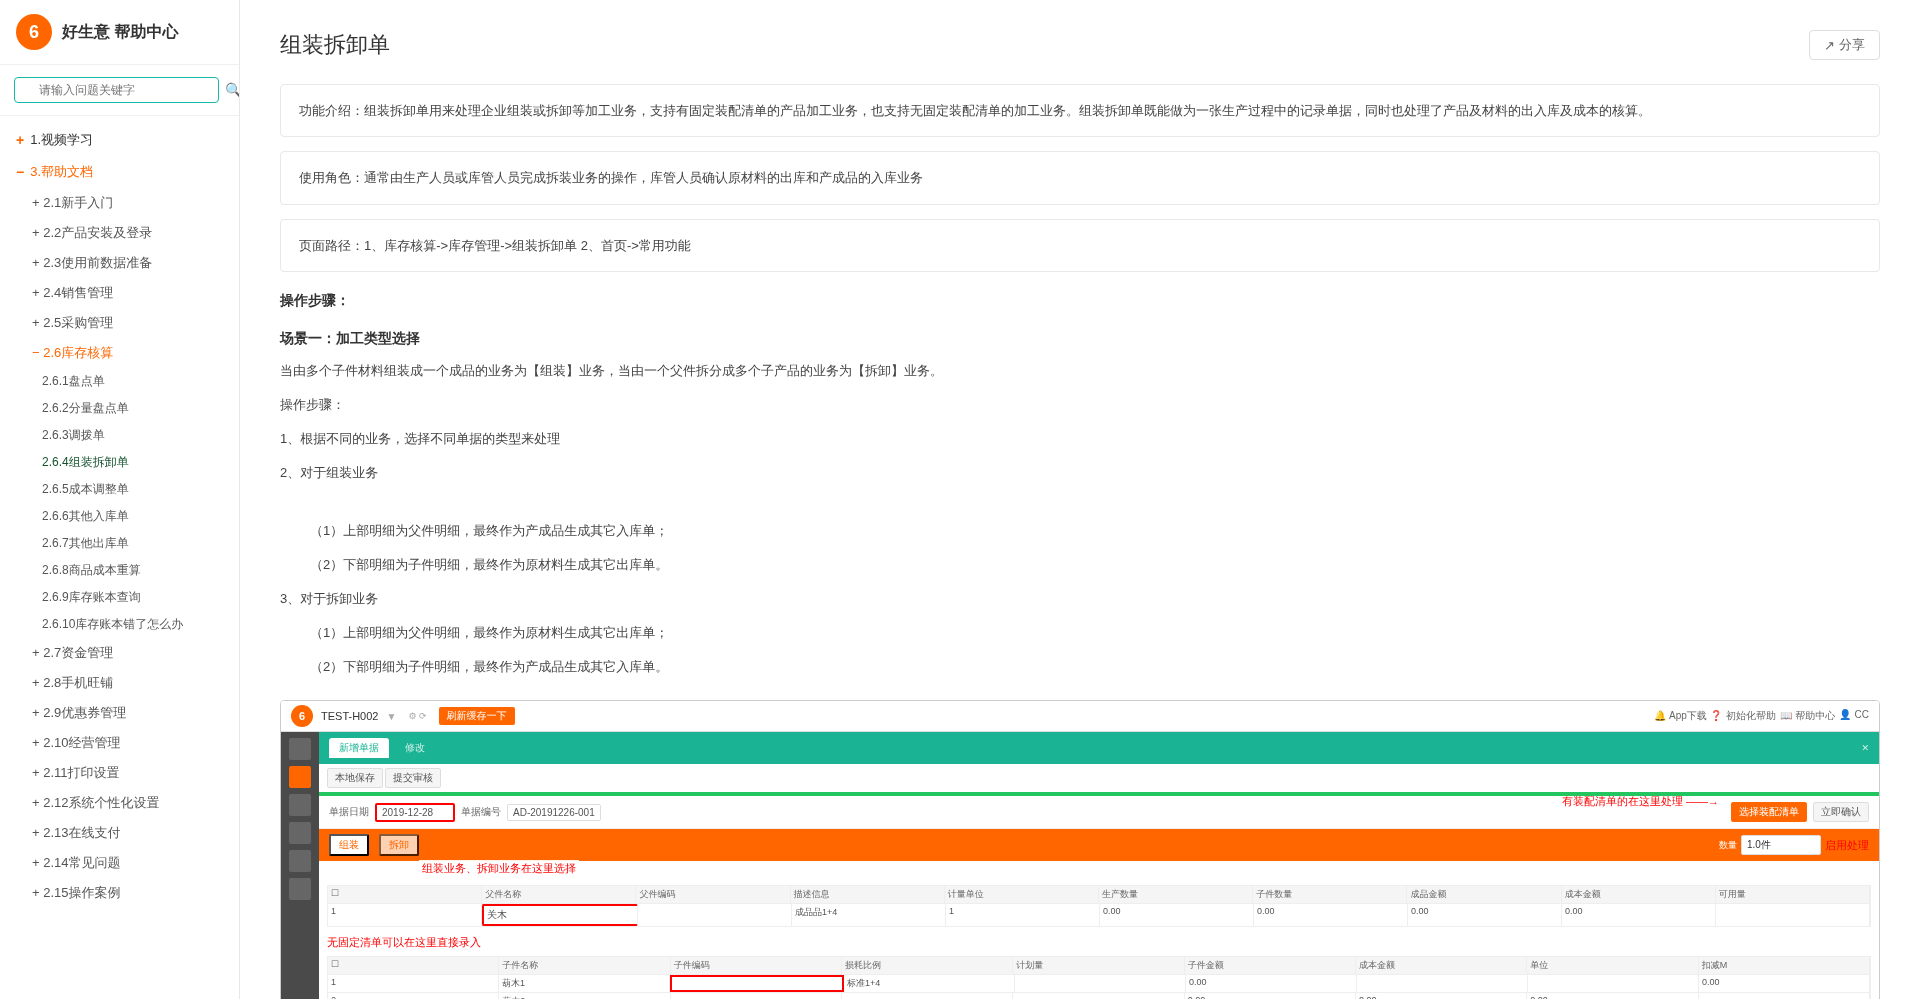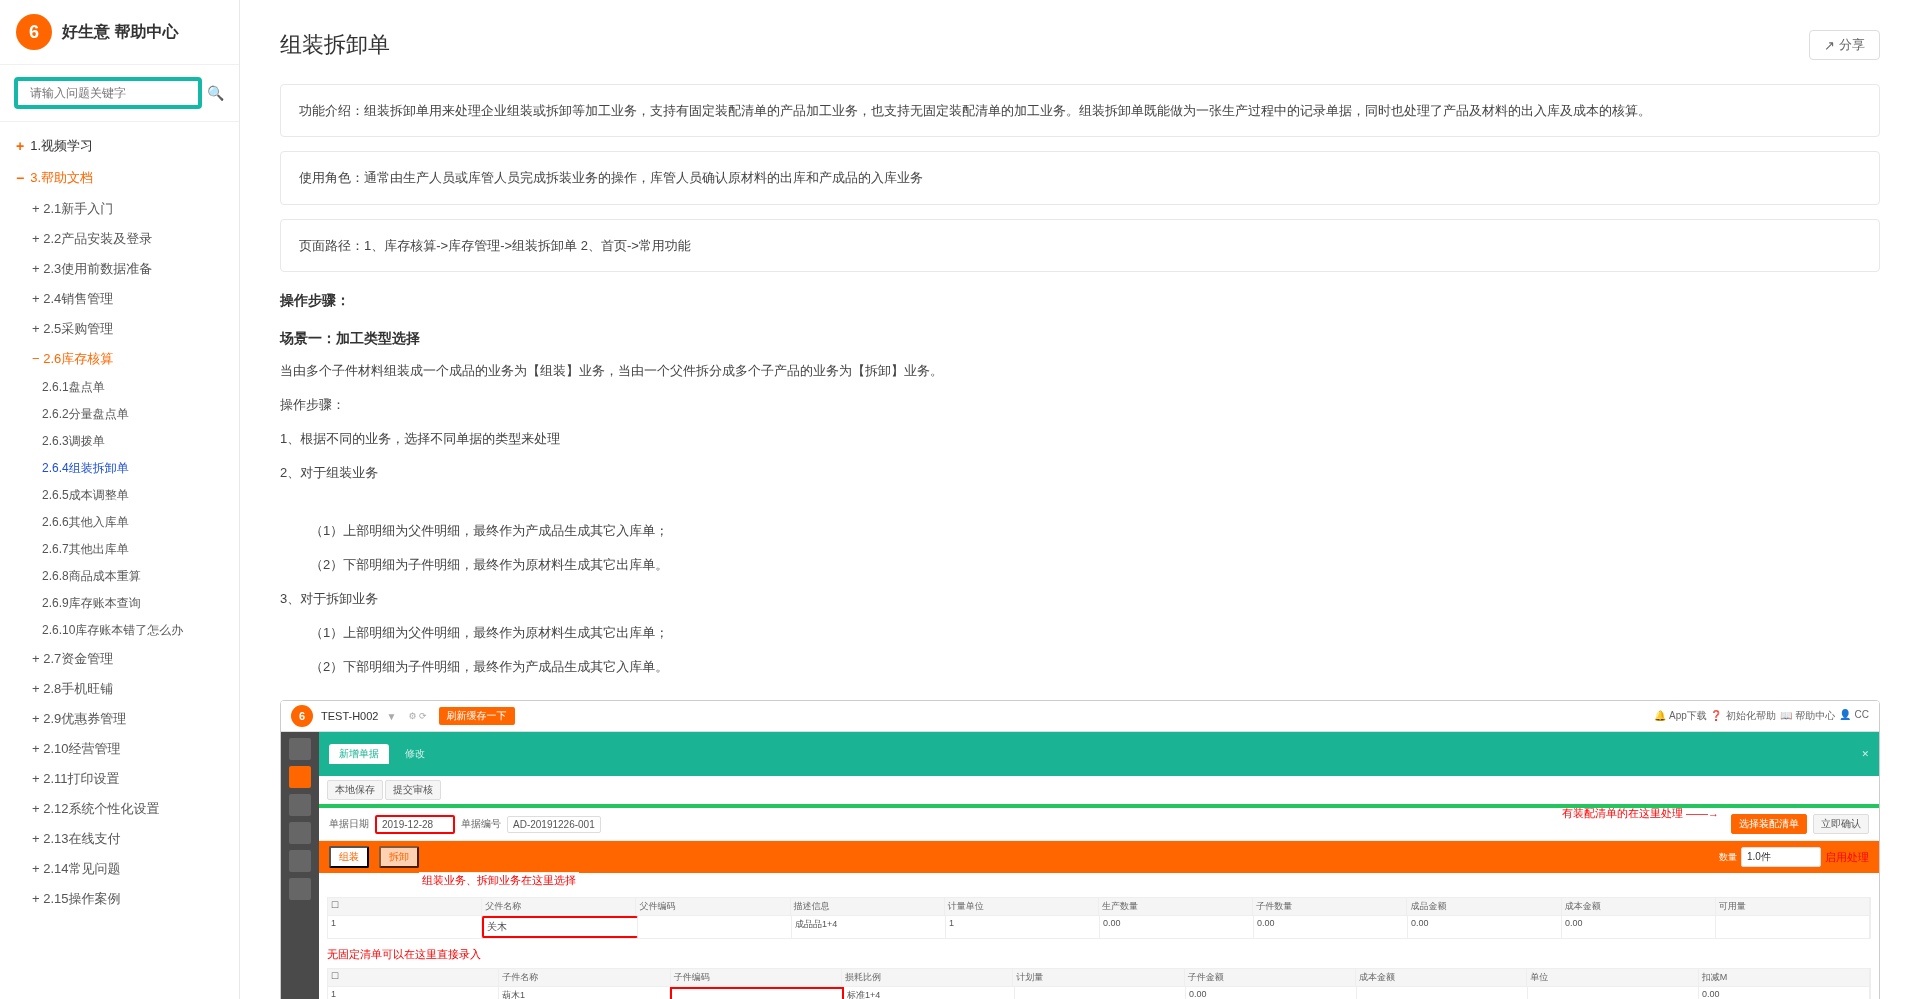--- a/index.html
+++ b/index.html
@@ -33,23 +33,23 @@
       display: flex; align-items: center; justify-content: center;
     }
     .logo-text { font-size: 16px; font-weight: bold; color: #333; }
     #search-area {
       padding: 12px 14px;
       border-bottom: 1px solid #f0f0f0;
       display: flex; align-items: center; gap: 6px;
     }
     #search-area input {
       flex: 1;
-      border: 4px solid #14b8a6;
+      border: 1px solid #14b8a6;
       border-radius: 4px;
-      padding: 5px 12px;
+      padding: 5px 24px;
       font-size: 12px;
       color: #999;
       outline: none;
     }
     .search-icon-btn {
       cursor: pointer;
       color: #999;
       font-size: 14px;
     }
     #nav-tree {
@@ -169,21 +169,21 @@
       display: flex; align-items: center; justify-content: center;
       font-size: 11px; font-weight: bold;
     }
     .mock-company { font-size: 11px; color: #333; }
     .mock-refresh-btn { background: #f60; color: #fff; padding: 2px 8px; border-radius: 2px; font-size: 10px; }
     .mock-icons { display: flex; gap: 4px; margin-left: auto; font-size: 10px; color: #666; }
     .mock-tab-row {
       background: #1ab394;
       padding: 0 10px;
       display: flex; align-items: center; gap: 8px;
-      height: 44px;
+      height: 32px;
     }
     .mock-tab {
       background: #fff;
       color: #1ab394;
       padding: 3px 10px;
       border-radius: 3px 3px 0 0;
       font-size: 10px;
     }
     .mock-tab-inactive {
       color: rgba(255,255,255,0.8);
@@ -307,21 +307,21 @@
           <span>+ </span><span>2.5采购管理</span>
         </div>
 
         <div class="nav-child sub-active" style="color:#f60;">
           <span style="color:#f60;">− </span><span>2.6库存核算</span>
         </div>
         <div class="sub-children">
           <div class="sub-child">2.6.1盘点单</div>
           <div class="sub-child">2.6.2分量盘点单</div>
           <div class="sub-child">2.6.3调拨单</div>
-          <div class="sub-child active" style="color:#1d4ed8;">2.6.4组装拆卸单</div>
+          <div class="sub-child active" style="color:#14532d;">2.6.4组装拆卸单</div>
           <div class="sub-child">2.6.5成本调整单</div>
           <div class="sub-child">2.6.6其他入库单</div>
           <div class="sub-child">2.6.7其他出库单</div>
           <div class="sub-child">2.6.8商品成本重算</div>
           <div class="sub-child">2.6.9库存账本查询</div>
           <div class="sub-child">2.6.10库存账本错了怎么办</div>
         </div>
 
         <div class="nav-child">
           <span>+ </span><span>2.7资金管理</span>

